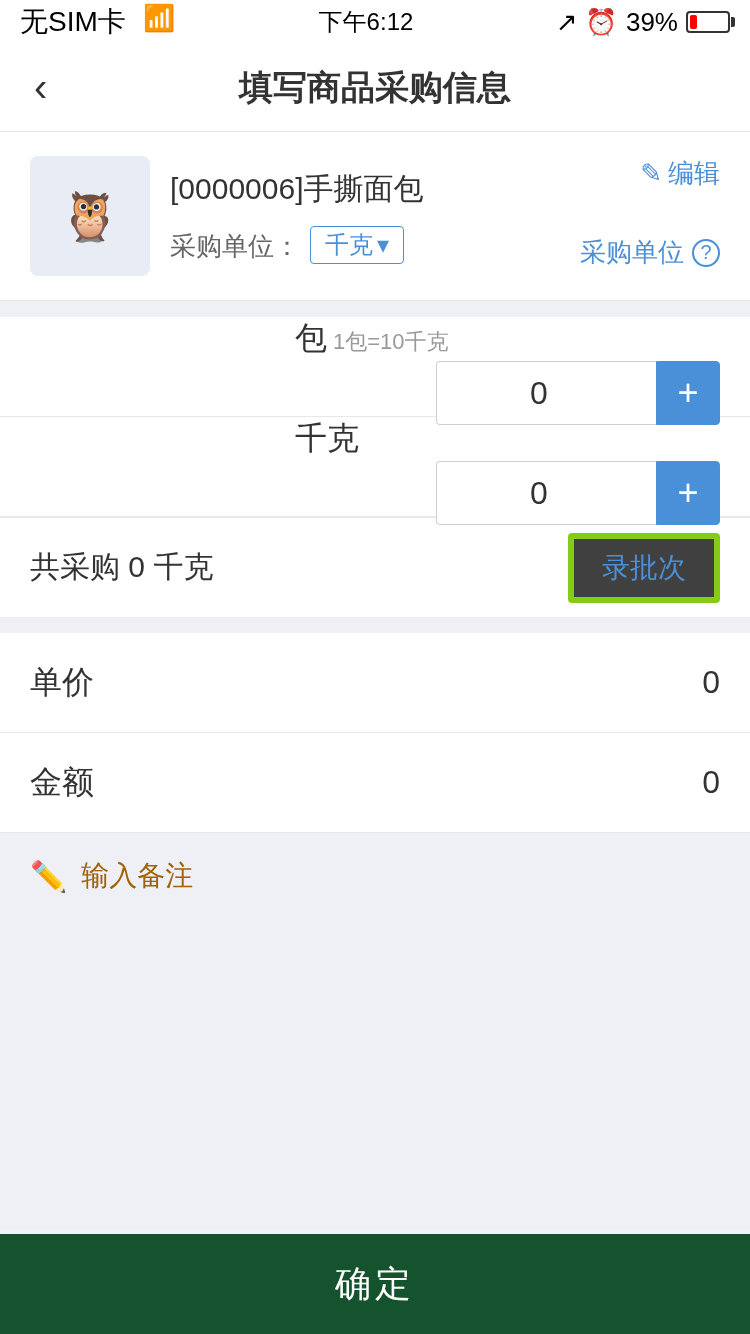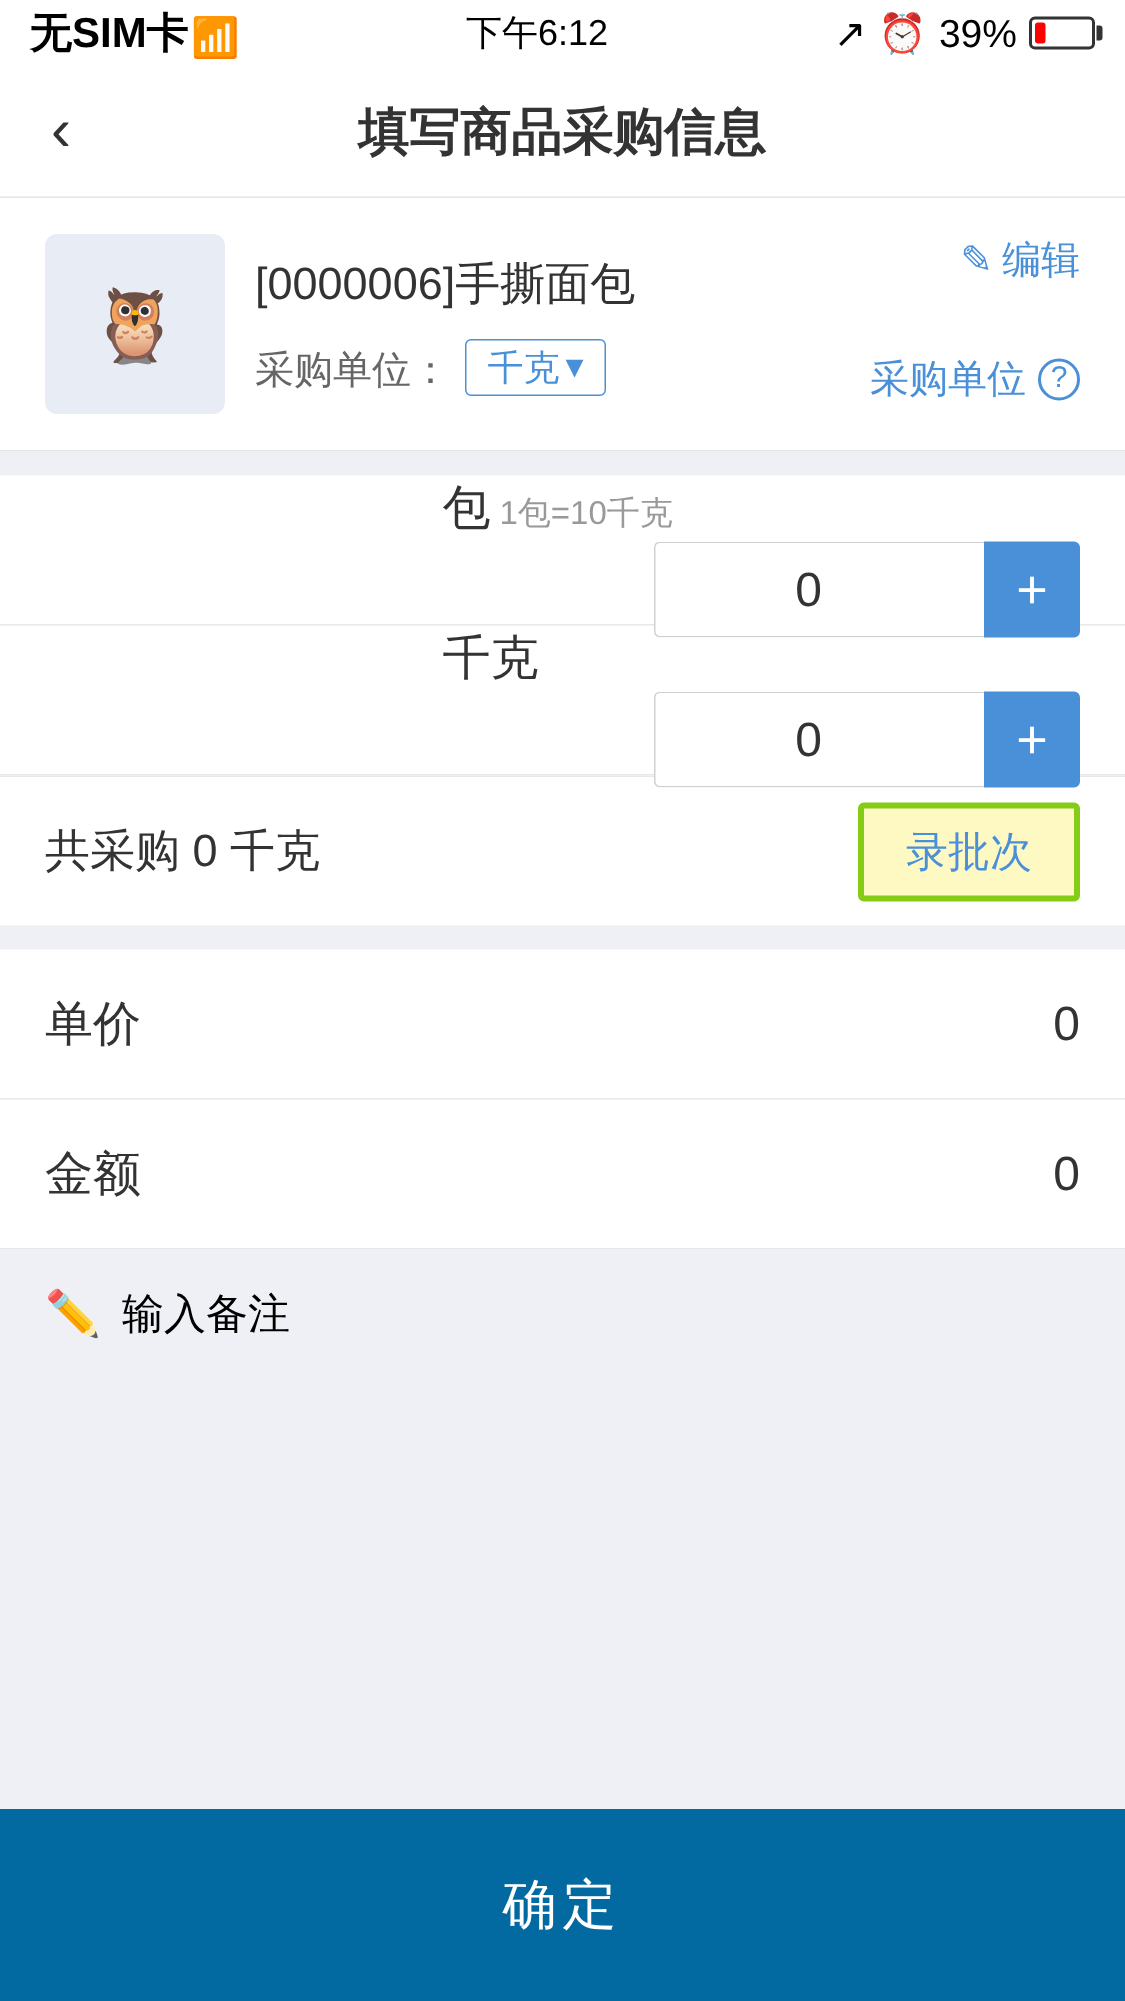--- a/index.html
+++ b/index.html
@@ -17,21 +17,21 @@
     .status-bar {
       height: 44px;
       background: #fff;
       display: flex;
       align-items: center;
       justify-content: space-between;
       padding: 0 20px;
       font-size: 28px;
       color: #000;
     }
-    .status-left { display: flex; align-items: flex-end; gap: 2px; font-weight: bold; }
+    .status-left { display: flex; align-items: flex-start; gap: 18px; }
     .status-right { display: flex; align-items: center; gap: 8px; font-size: 26px; }
     .battery {
       width: 44px; height: 22px; border: 2px solid #333; border-radius: 4px;
       position: relative; display: flex; align-items: center; padding: 2px;
     }
     .battery::after {
       content: '';
       position: absolute;
       right: -7px; top: 50%; transform: translateY(-50%);
       width: 4px; height: 10px;
@@ -184,26 +184,26 @@
       justify-content: space-between;
       padding: 0 30px;
       height: 100px;
       border-top: 1px solid #e8e8e8;
     }
     .summary-text {
       font-size: 30px;
       color: #333;
     }
     .record-btn {
-      border: 4px solid #84cc16;
+      border: 6px solid #84cc16;
       border-radius: 4px;
       padding: 10px 28px;
       color: #4a90d9;
       font-size: 28px;
-      background: #fef9c3;
+      background: #404040;
       cursor: pointer;
     }
 
     
     .price-section {
       background: #fff;
       margin-top: 0;
     }
     .price-row {
       display: flex;
@@ -223,37 +223,37 @@
     
     .remark-section {
       background: #eef0f5;
       padding: 24px 30px;
       display: flex;
       align-items: center;
       gap: 14px;
       min-height: 80px;
     }
     .pencil-icon { font-size: 30px; color: #999; }
-    .remark-text { font-size: 28px; color: #000000; }
+    .remark-text { font-size: 28px; color: #a16207; }
 
     
     .content-fill {
       flex: 1;
       background: #eef0f5;
       min-height: 300px;
     }
 
     
     .confirm-bar {
       position: fixed;
       bottom: 0;
       left: 0;
       width: 750px;
-      height: 128px;
-      background: #0369a1;
+      height: 100px;
+      background: #14532d;
       display: flex;
       align-items: center;
       justify-content: center;
     }
     .confirm-btn {
       color: #fff;
       font-size: 36px;
       font-weight: 500;
       letter-spacing: 4px;
       background: transparent;

